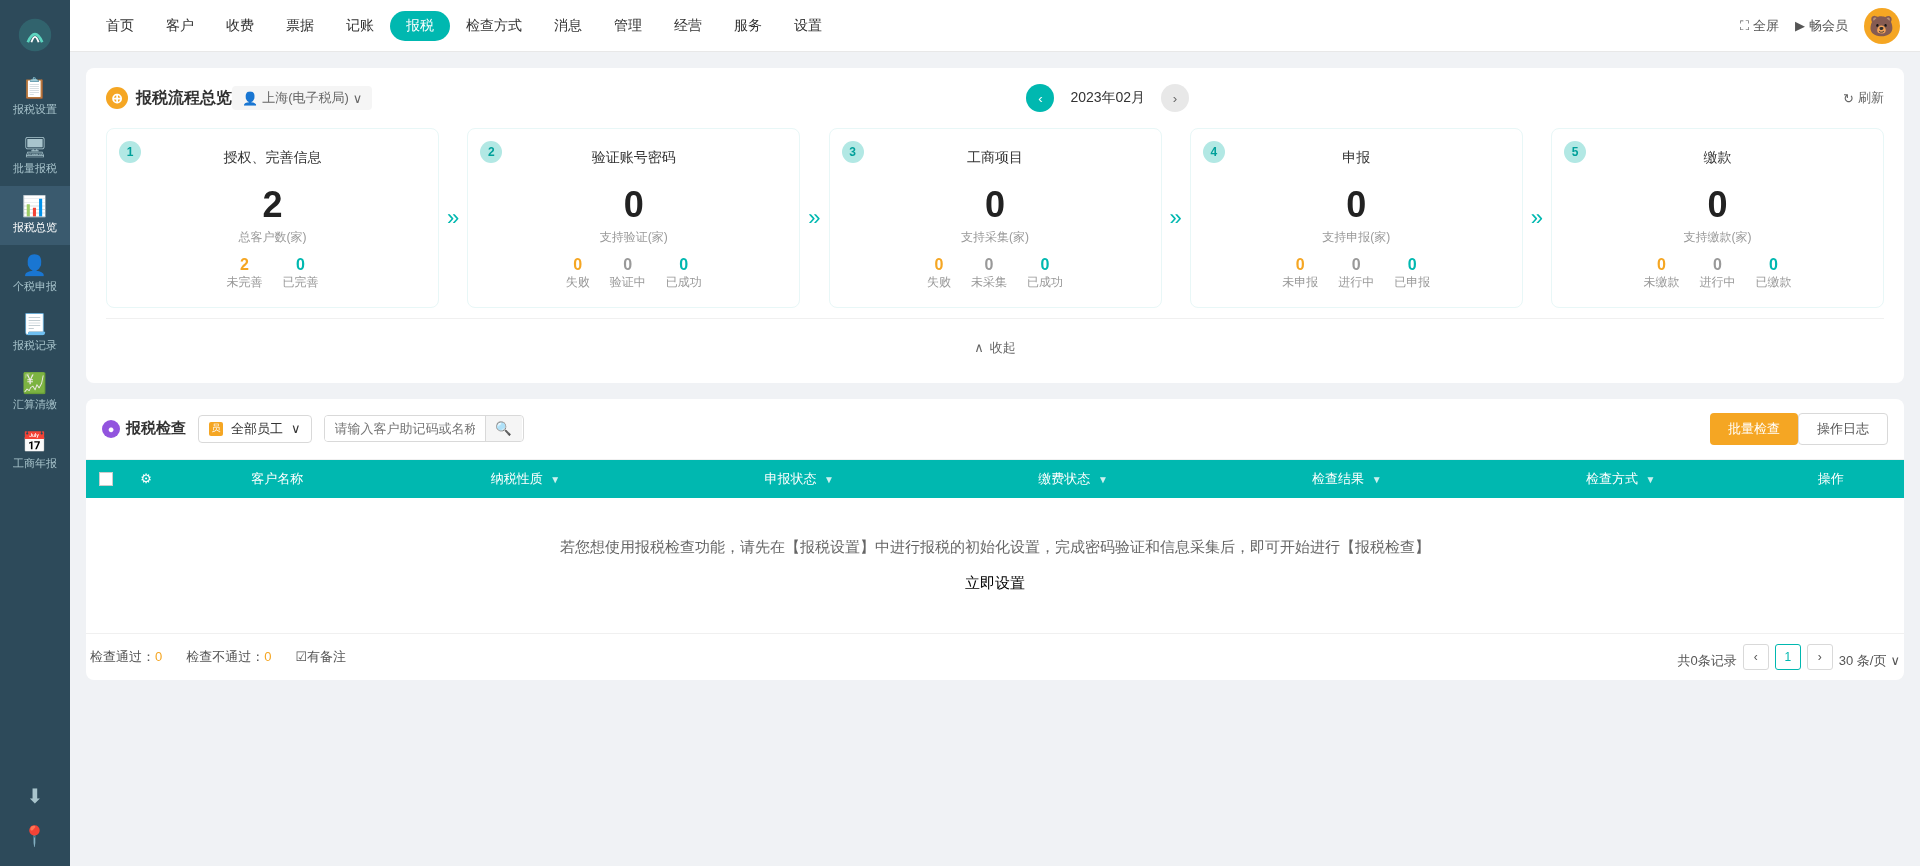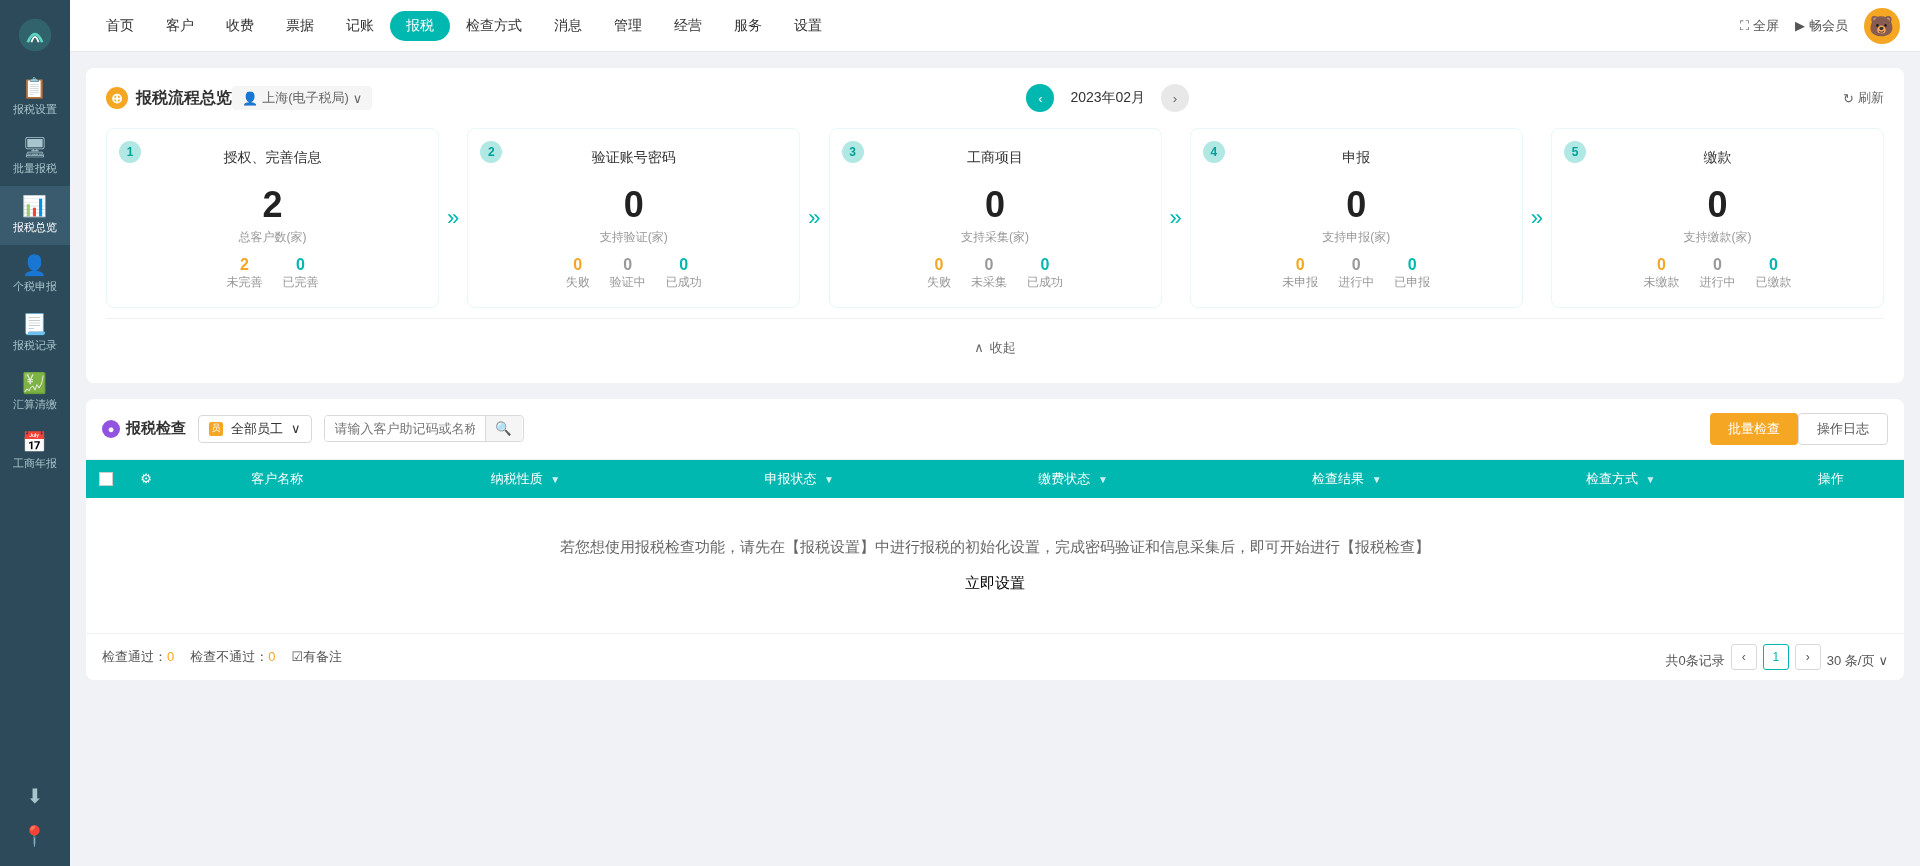--- a/index.html
+++ b/index.html
@@ -415,23 +415,23 @@
     }
     .empty-link {
       color: #000000;
       cursor: pointer;
       text-decoration: none;
     }
 
     .table-footer {
       display: flex;
       align-items: center;
-      padding: 10px 16px;
+      padding: 10px 4px;
       border-top: 1px solid #f0f0f0;
-      gap: 16px;
+      gap: 24px;
       font-size: 13px;
       color: #555;
     }
     .footer-stat span.zero { color: #f5a623; }
     .pagination {
       margin-left: auto;
       display: flex;
       align-items: flex-end;
       gap: 6px;
     }

